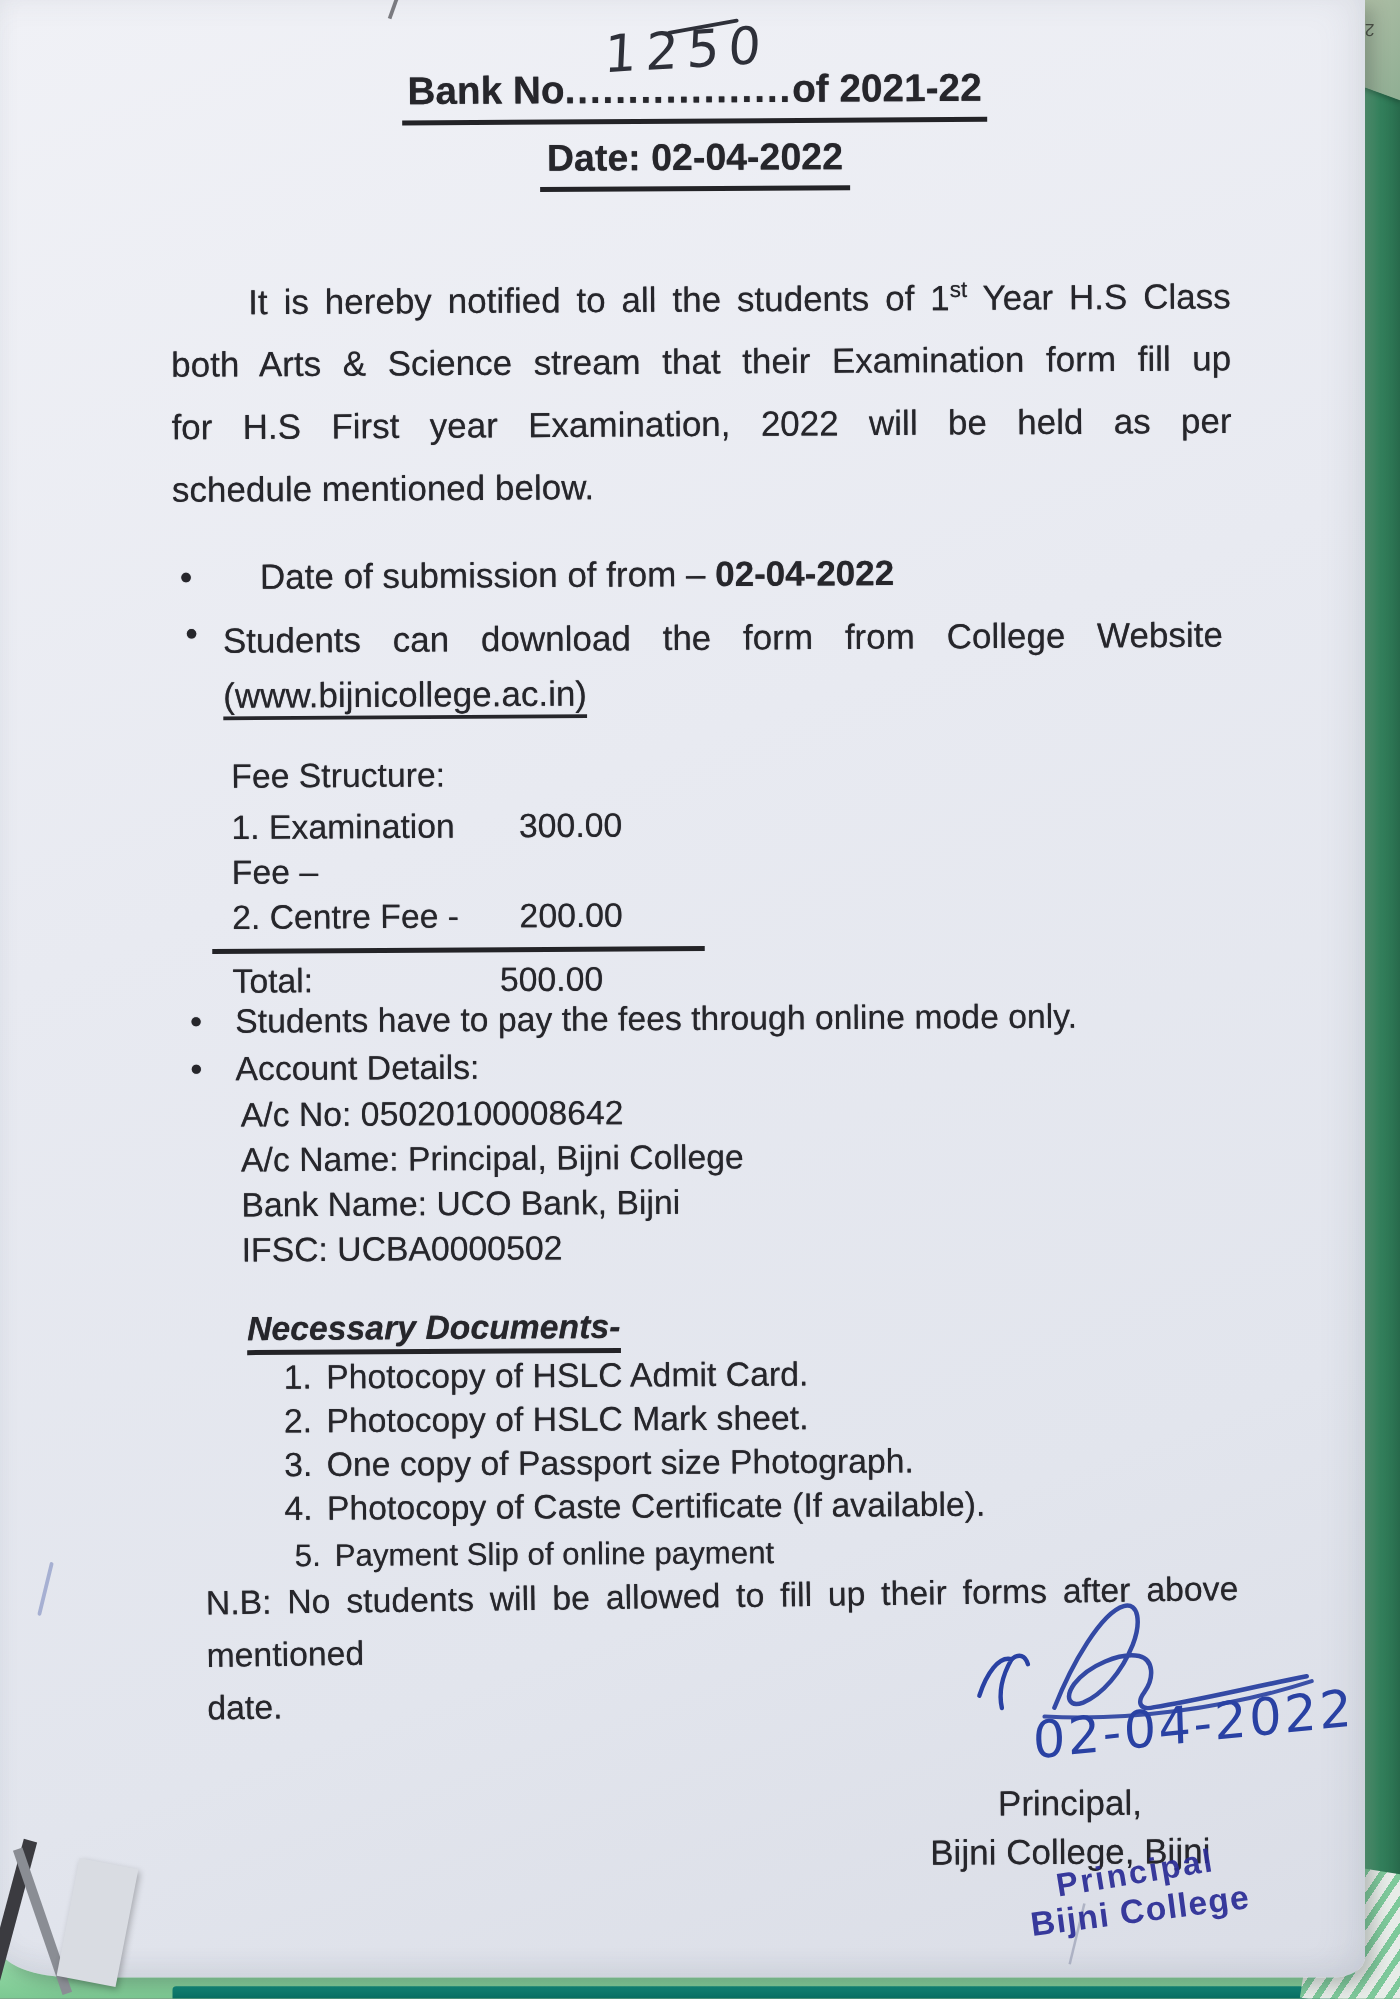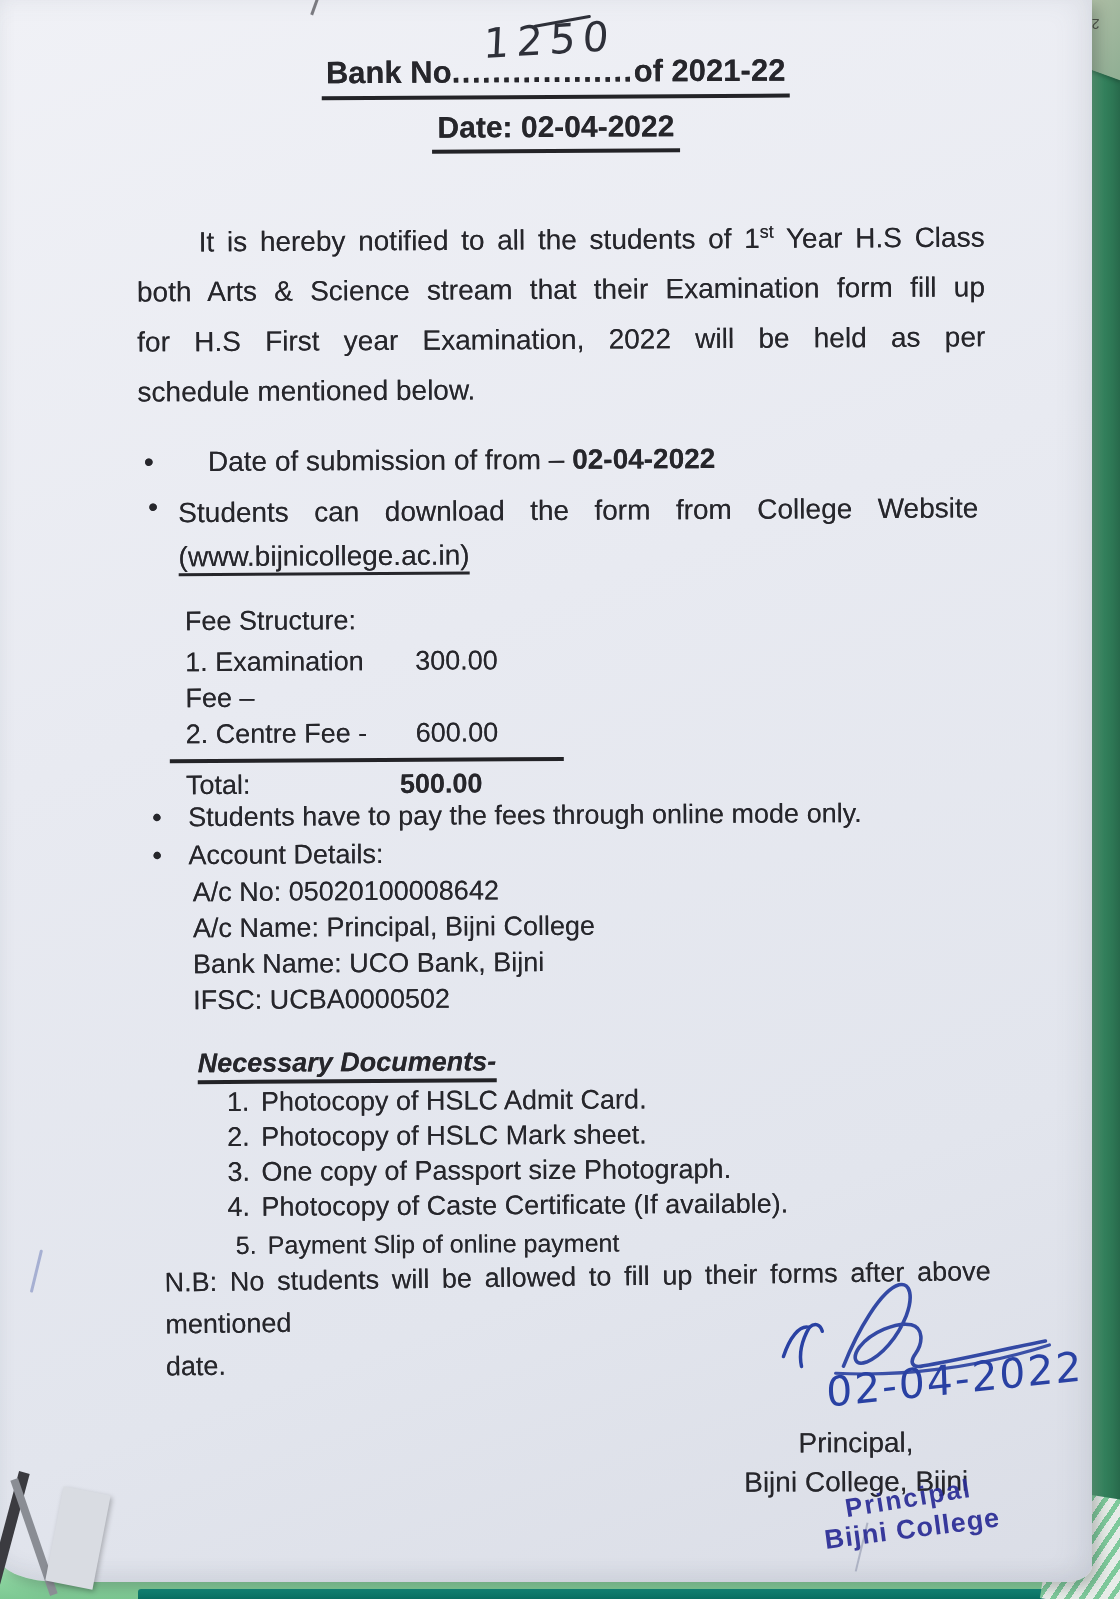--- a/index.html
+++ b/index.html
@@ -70,21 +70,21 @@
   .b2 .l2{line-height:44px;}
   .site{border-bottom:3px solid #26262b;padding-bottom:1px;}
   .bold{font-weight:bold;}
   
   .fee{position:absolute;left:170px;top:602px;width:394px;font-size:27px;}
   .fee-title{margin:0 0 6px 16px;line-height:34px;}
   .fee-row{display:flex;margin-left:16px;line-height:36px;}
   .fee-row .lbl{width:230px;flex:none;}
   .fee-total{display:flex;border-top:4px solid #232327;margin-top:7px;padding:5px 0 0 16px;line-height:34px;}
   .fee-total .lbl{width:214px;flex:none;}
-  .fee-total .val{font-weight:bold;}
+  .fee-total .val{font-weight:normal;}
   
   .b3{left:152px;top:800px;width:860px;font-size:27px;}
   .b3 .btxt{margin-left:22px;}
   .b4{left:152px;top:838px;width:860px;font-size:27px;}
   .b4 .btxt{margin-left:22px;}
   .account{position:absolute;left:192px;top:872px;font-size:27px;line-height:36px;}
   
   .docs-title{position:absolute;left:196px;top:1046px;font-size:27px;font-weight:bold;font-style:italic;}
   .docs-title span{border-bottom:4px solid #232327;padding-bottom:2px;}
   .doc-item{position:absolute;left:225px;display:flex;font-size:27px;line-height:34px;}
@@ -186,21 +186,21 @@
     </div>
 
     <div class="fee">
       <div class="fee-title">Fee Structure:</div>
       <div class="fee-row">
         <span class="lbl">1. Examination Fee –</span>
         <span class="val">300.00</span>
       </div>
       <div class="fee-row">
         <span class="lbl">2. Centre Fee -</span>
-        <span class="val">600.00</span>
+        <span class="val">200.00</span>
       </div>
       <div class="fee-total">
         <span class="lbl">Total:</span>
         <span class="val">500.00</span>
       </div>
     </div>
 
     <div class="brow b3">
       <span class="bdot">•</span>
       <span class="btxt">Students have to pay the fees through online mode only.</span>

